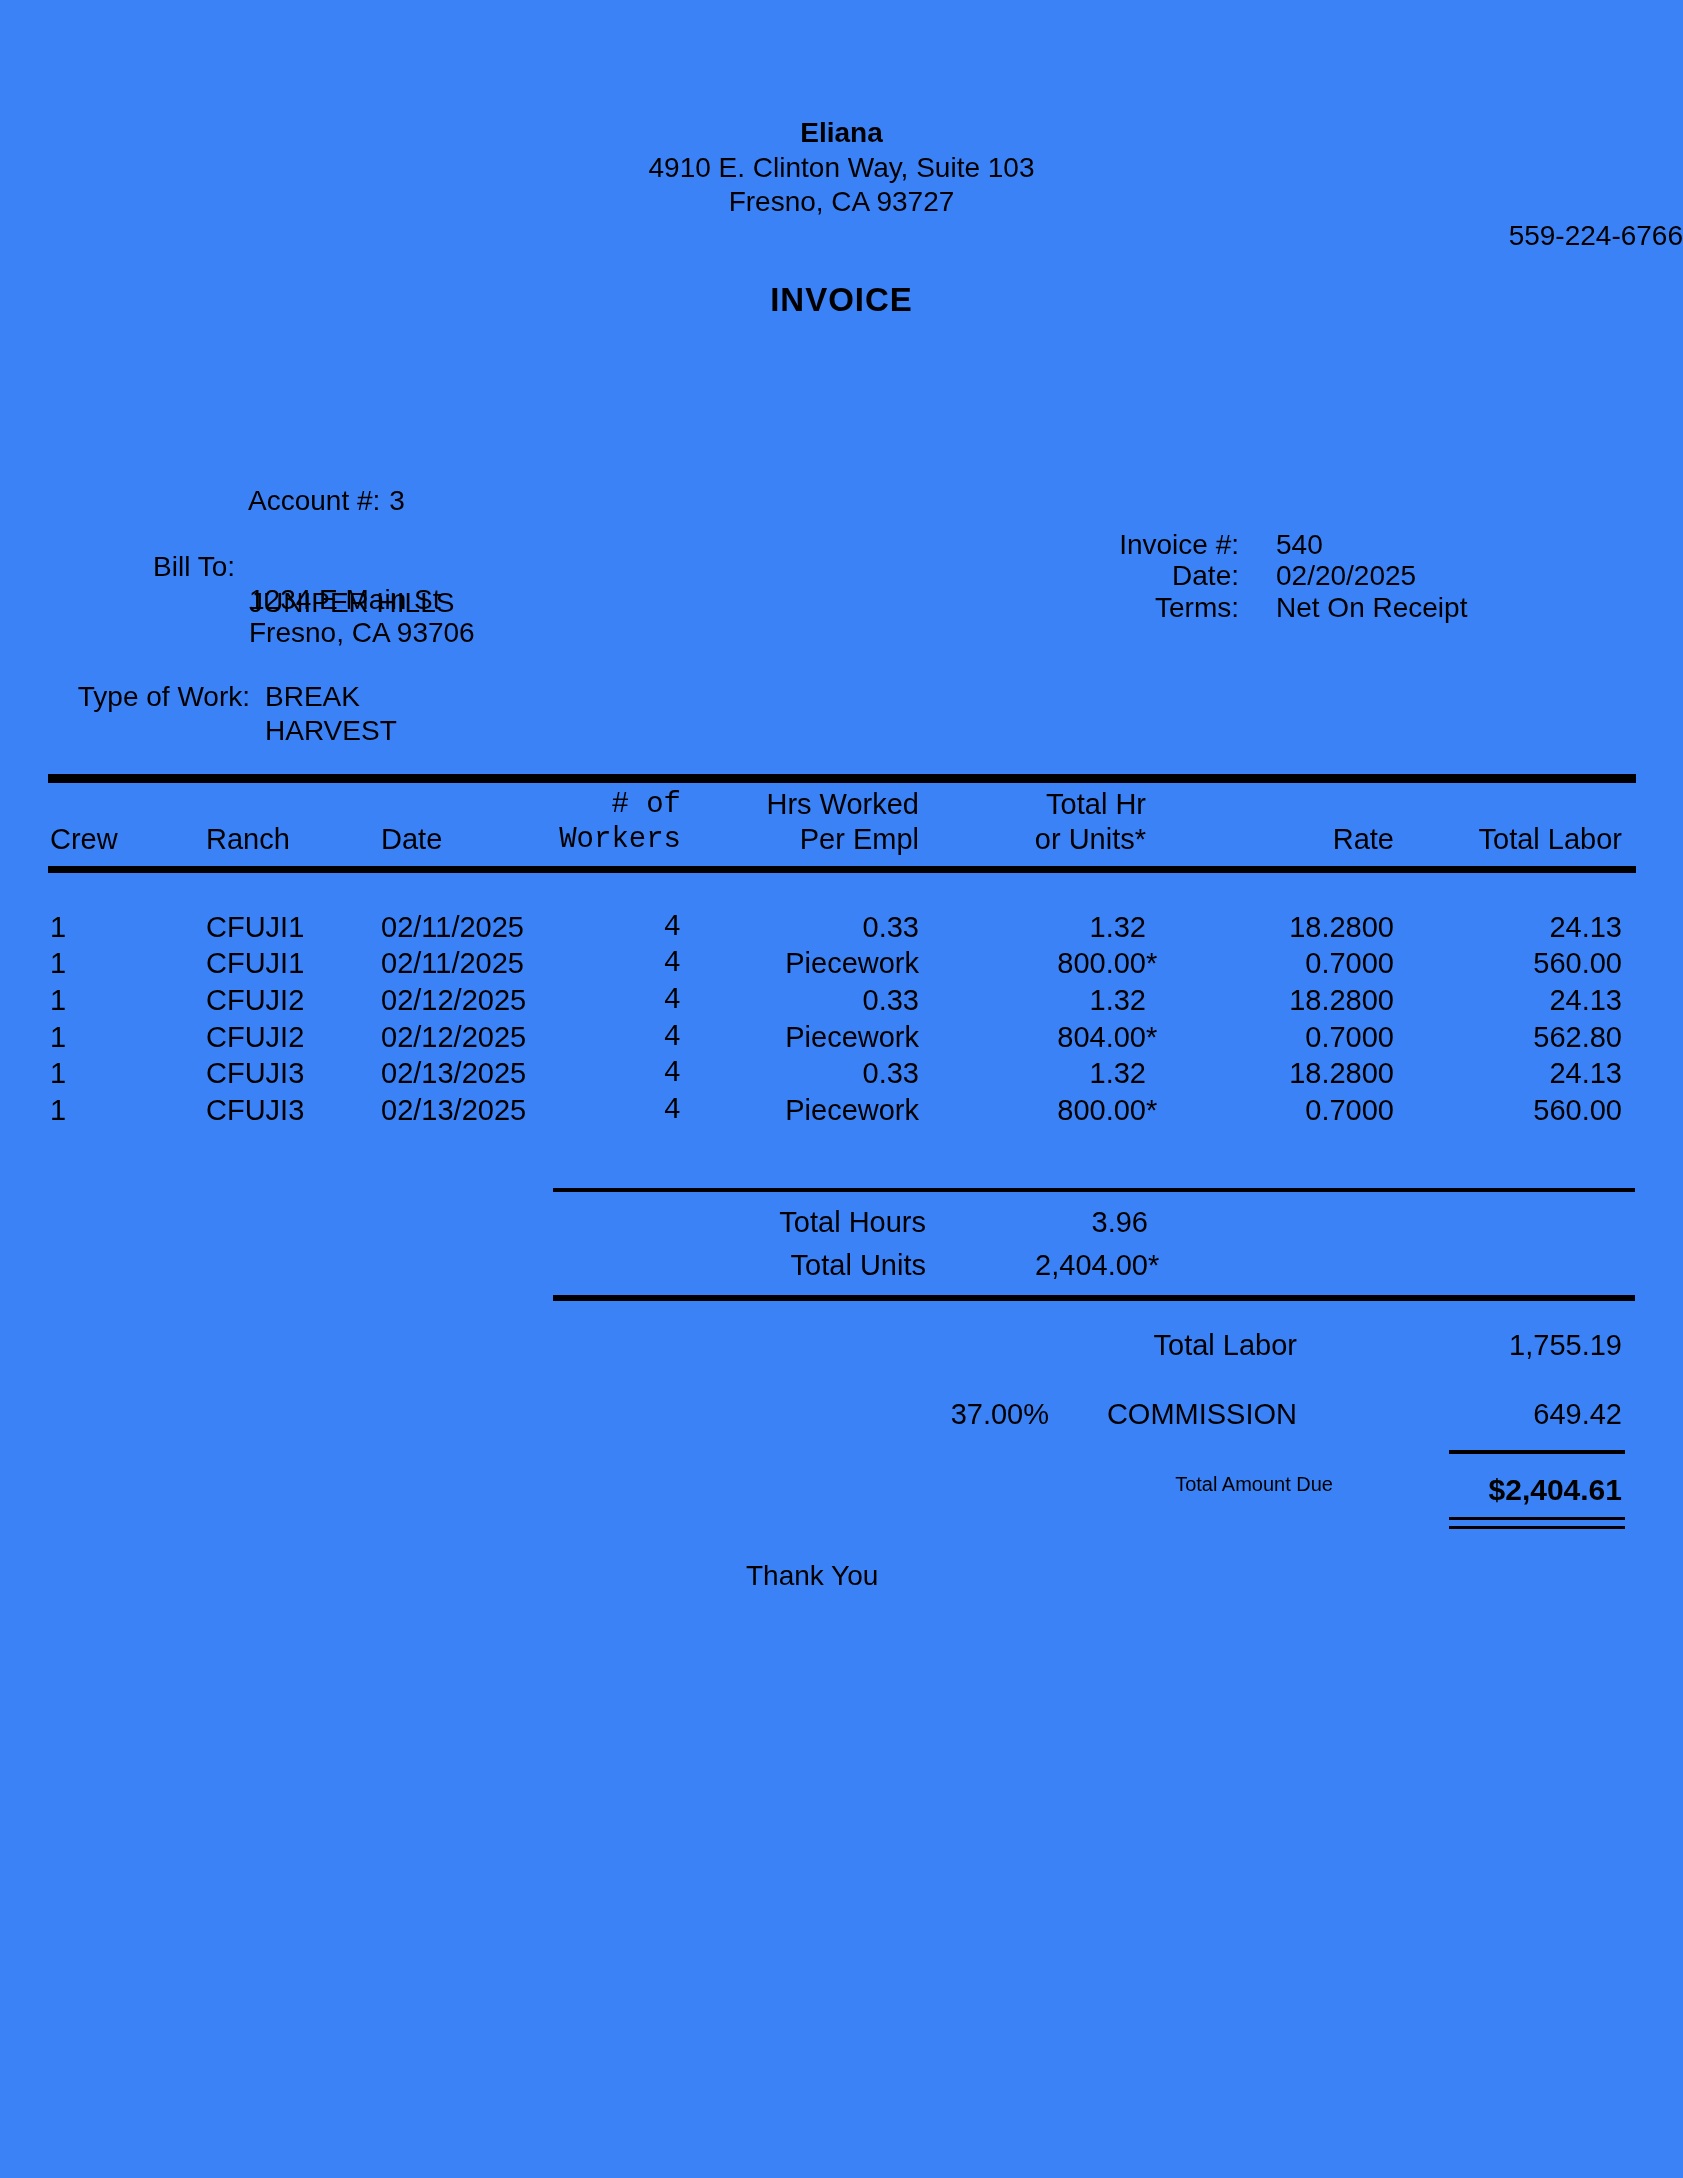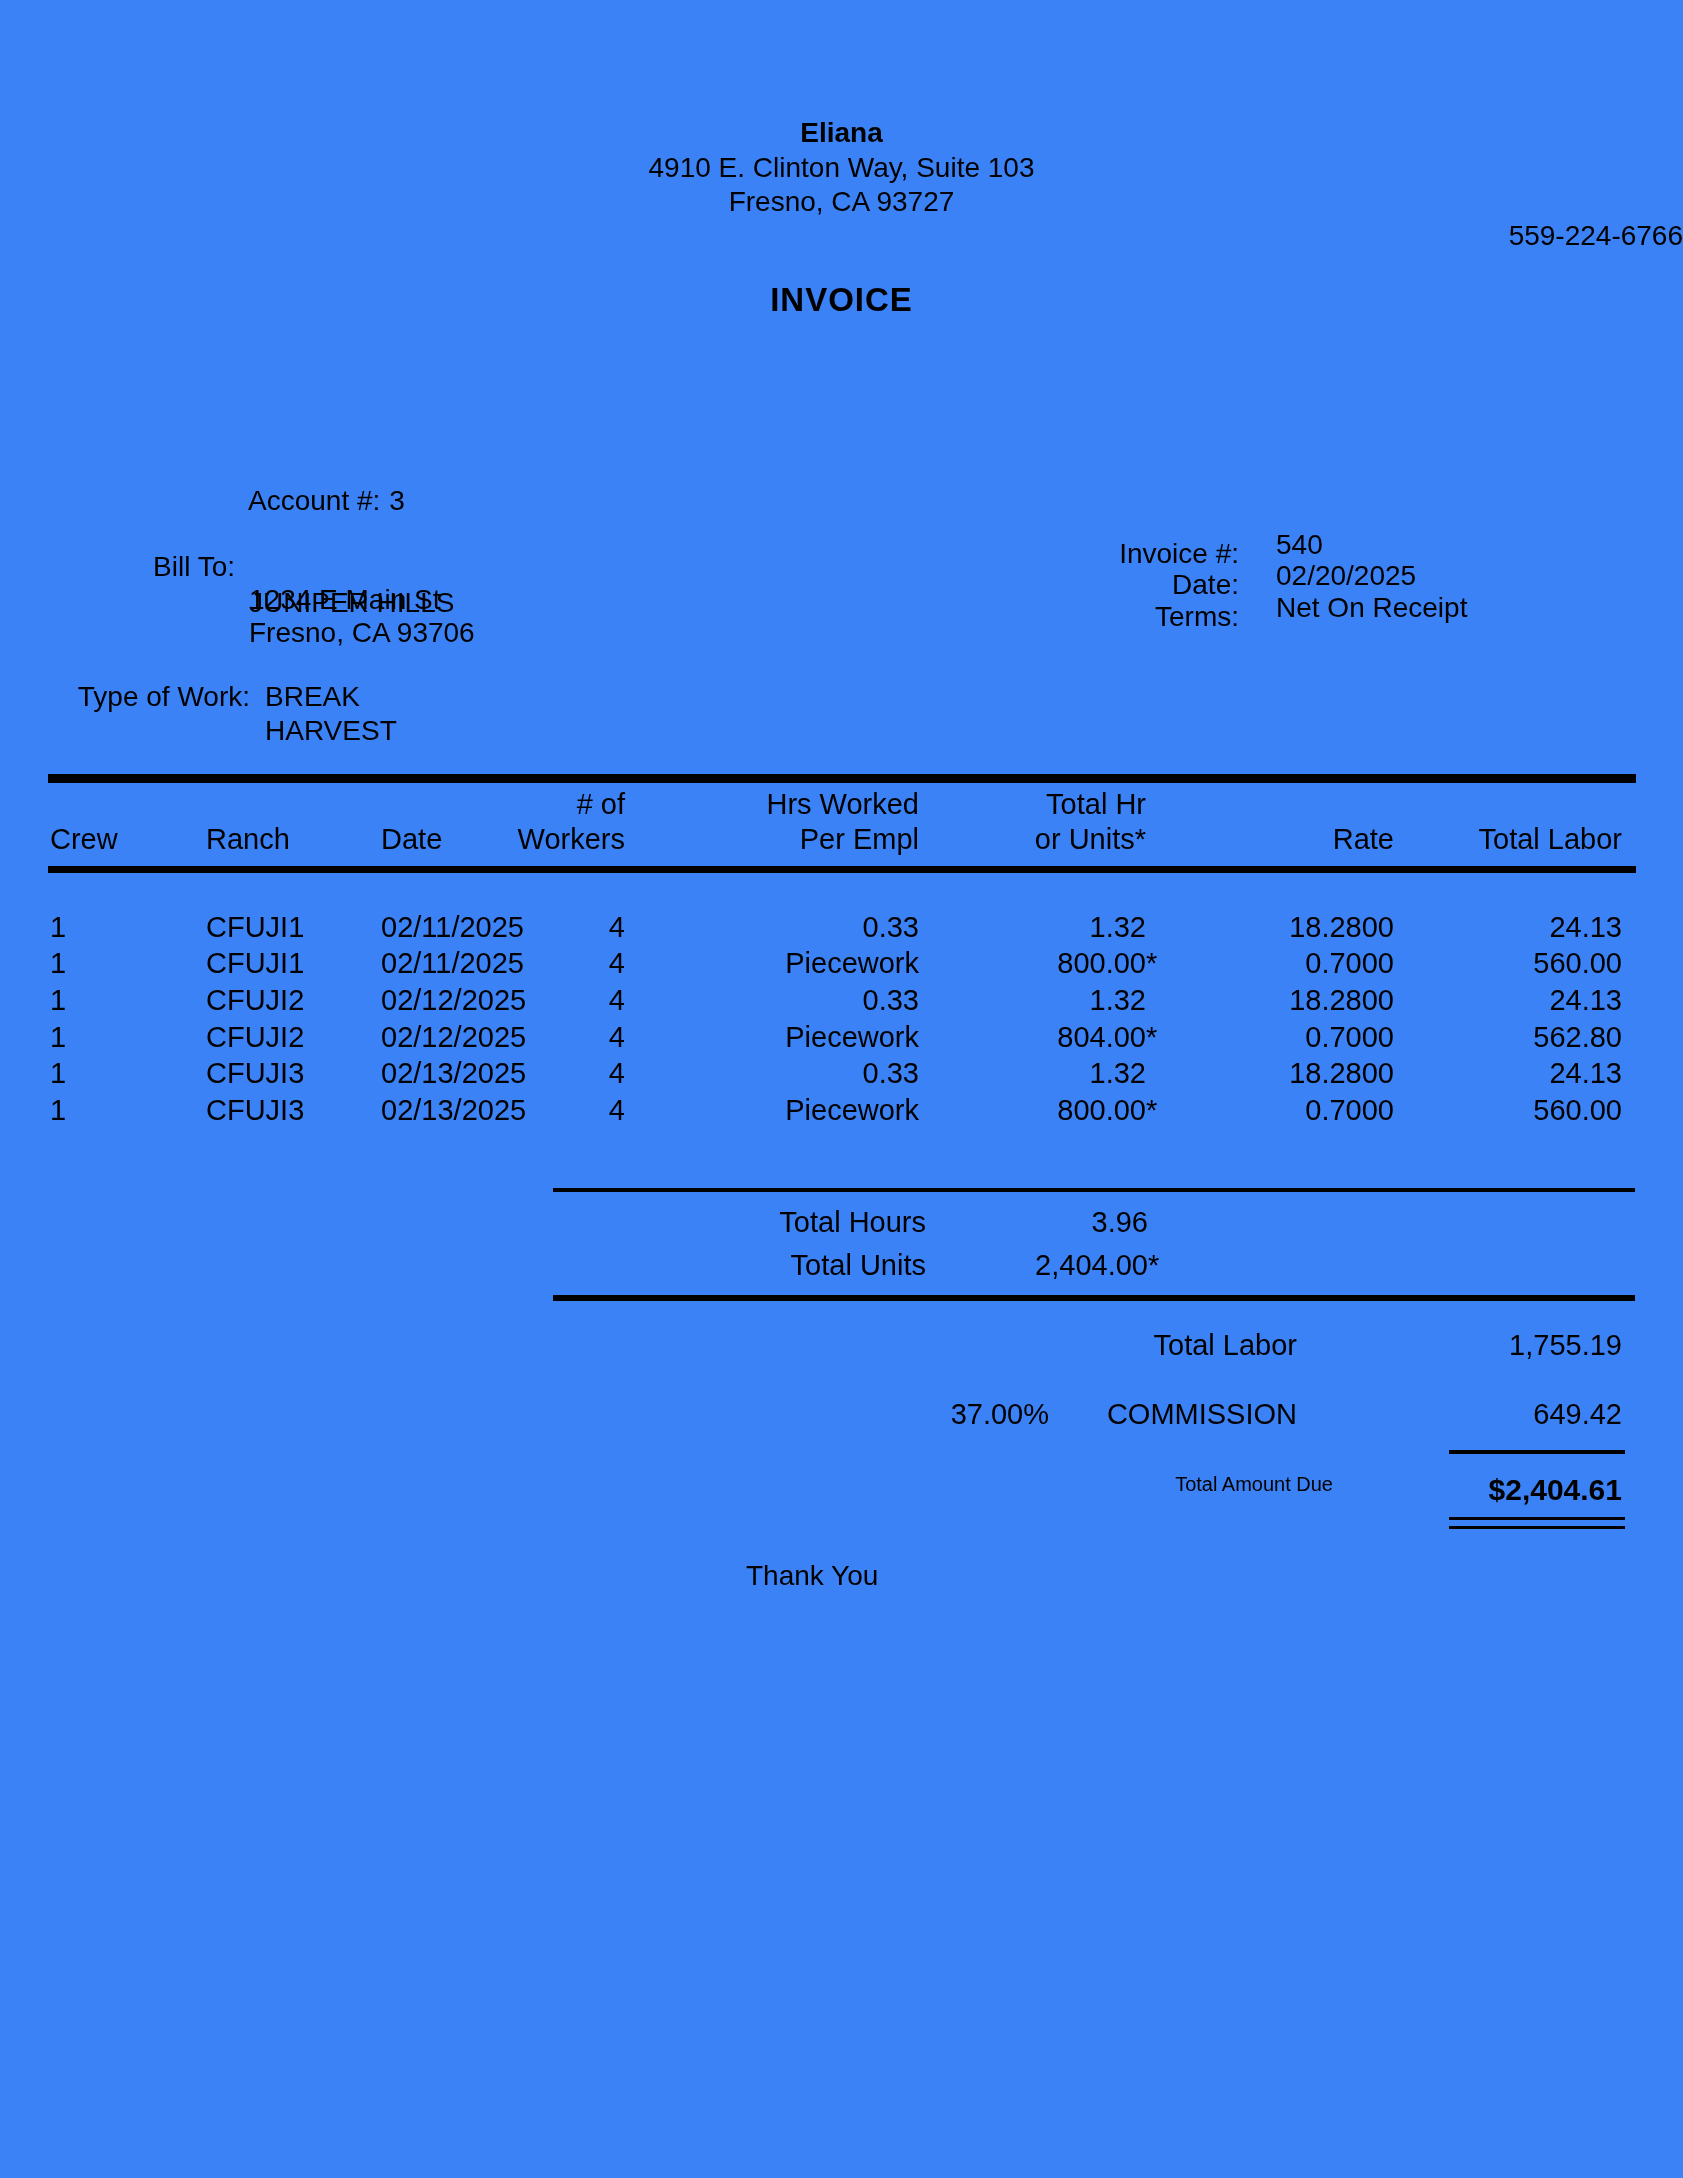--- a/index.html
+++ b/index.html
@@ -28,21 +28,21 @@
   .account-line .val { margin-left: 9px; }
   .billto-label { right: 1448px; top: 551px; }
   .billto-name  { left: 249px; top: 551px; margin-top: 36px; }
   .billto-addr1 { left: 249px; top: 584px; }
   .billto-addr2 { left: 249px; top: 617px; }
   .tow-label { right: 1433px; top: 681px; }
   .tow-val1  { left: 265px; top: 681px; }
   .tow-val2  { left: 265px; top: 715px; }
 
   
-  .inv-label { right: 444px; text-align: right; margin-top: 9px; }
+  .inv-label { right: 444px; text-align: right; }
   .inv-value { left: 1276px; }
   .inv-r0 { top: 529px; }
   .inv-r1 { top: 560px; }
   .inv-r2 { top: 592px; }
 
   
   .rule { position: absolute; background: #000; }
   .rule-table-top    { left: 48px;  top: 774px;  width: 1588px; height: 9px; }
   .rule-table-header { left: 48px;  top: 866px;  width: 1588px; height: 7px; }
   .rule-totals-top   { left: 553px; top: 1188px; width: 1082px; height: 4px; }
@@ -51,21 +51,21 @@
   .rule-due-dbl1     { left: 1449px; top: 1517px; width: 176px; height: 3px; }
   .rule-due-dbl2     { left: 1449px; top: 1526px; width: 176px; height: 3px; }
 
   
   .th, .cell { position: absolute; font-size: 29px; white-space: nowrap; }
   .h-row1 { top: 788px; }
   .h-row2 { top: 823px; }
   .col-crew    { left: 50px; }
   .col-ranch   { left: 206px; }
   .col-date    { left: 381px; }
-  .col-workers { right: 1058px; }
+  .col-workers { right: 1002px; font-family: Liberation Mono, monospace; }
   .col-hrs     { right: 764px; }
   .col-units   { right: 537px; }
   .col-rate    { right: 289px; }
   .col-total   { right: 61px; }
   .r0 { top: 911px; }
   .r1 { top: 947px; }
   .r2 { top: 984px; }
   .r3 { top: 1021px; }
   .r4 { top: 1057px; }
   .r5 { top: 1094px; }

